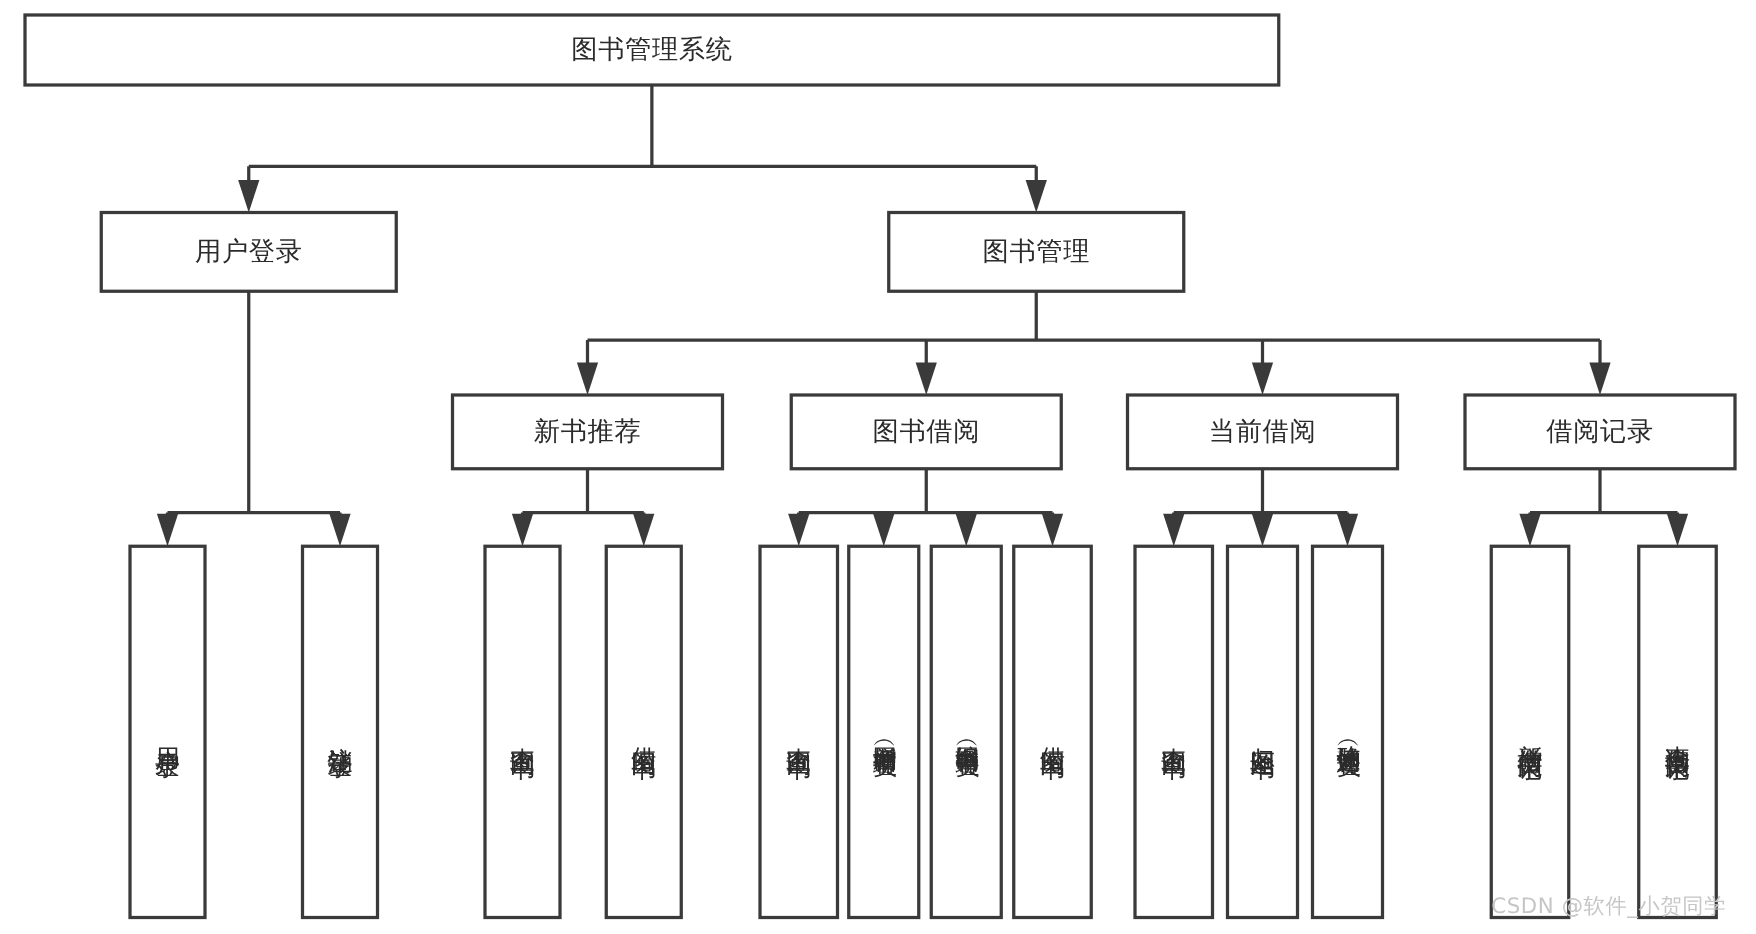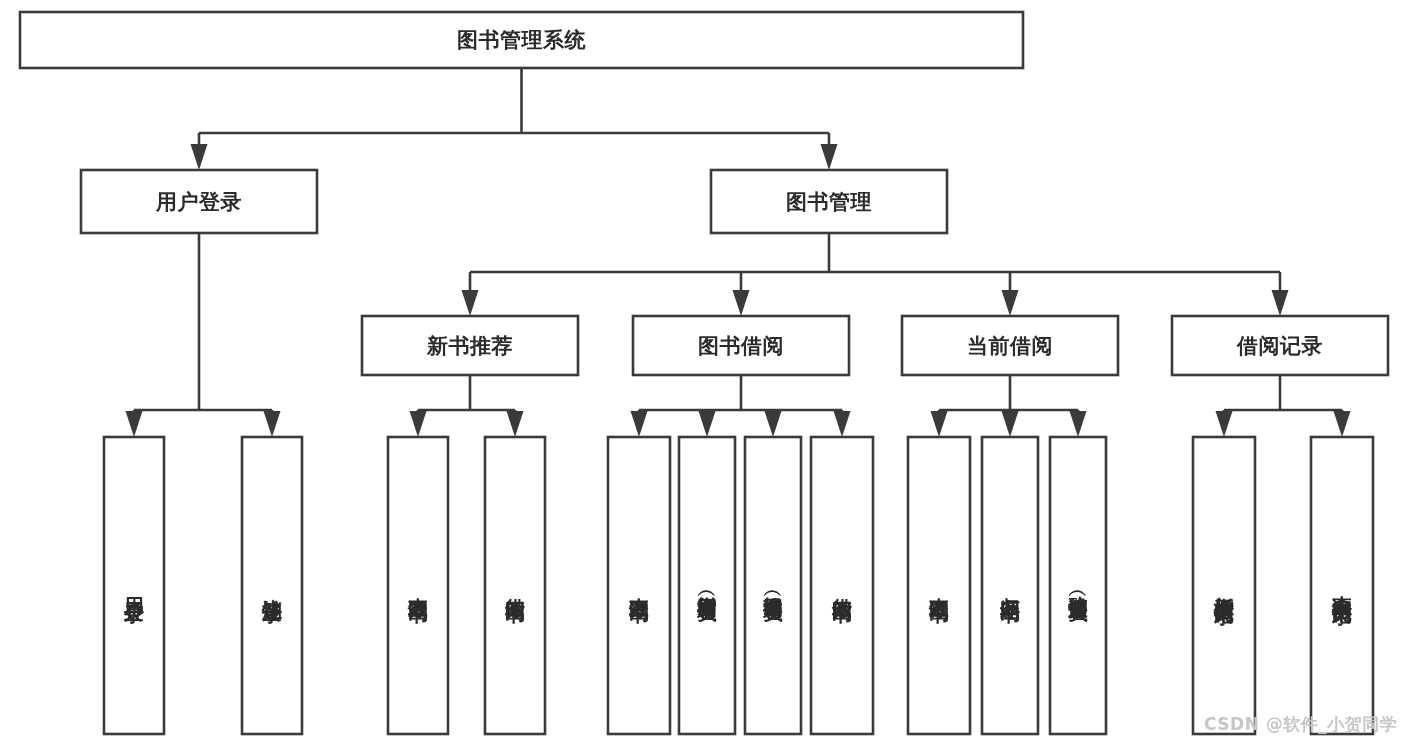--- a/index.html
+++ b/index.html
@@ -12,21 +12,20 @@
     width: 1405px;
     height: 747px;
     overflow: hidden;
     font-family: "DejaVu Sans", "Liberation Sans", sans-serif;
   }
   #diagram-root {
     position: relative;
     width: 1405px;
     height: 747px;
     background: #ffffff;
-    font-weight: bold;
   }
   svg#diagram-canvas {
     position: absolute;
     left: 0;
     top: 0;
     width: 1405px;
     height: 747px;
     display: block;
   }
   .node-box {
@@ -71,21 +70,20 @@
     text-align: center;
   }
   .watermark {
     position: absolute;
     font-family: "DejaVu Sans", "Liberation Sans", sans-serif;
     font-size: 17px;
     color: #c6c6c6;
     letter-spacing: 0.5px;
     white-space: nowrap;
     pointer-events: none;
-    margin-left: 11px;
   }
 </style>
 </head>
 <body>
 
 <div id="diagram-root">
   <svg id="diagram-canvas" viewBox="0 0 1405 747" xmlns="http://www.w3.org/2000/svg">
     <g id="edge-layer">
         <g>
           <line x1="521.5" y1="68" x2="521.5" y2="133" class="connector-line"></line>

